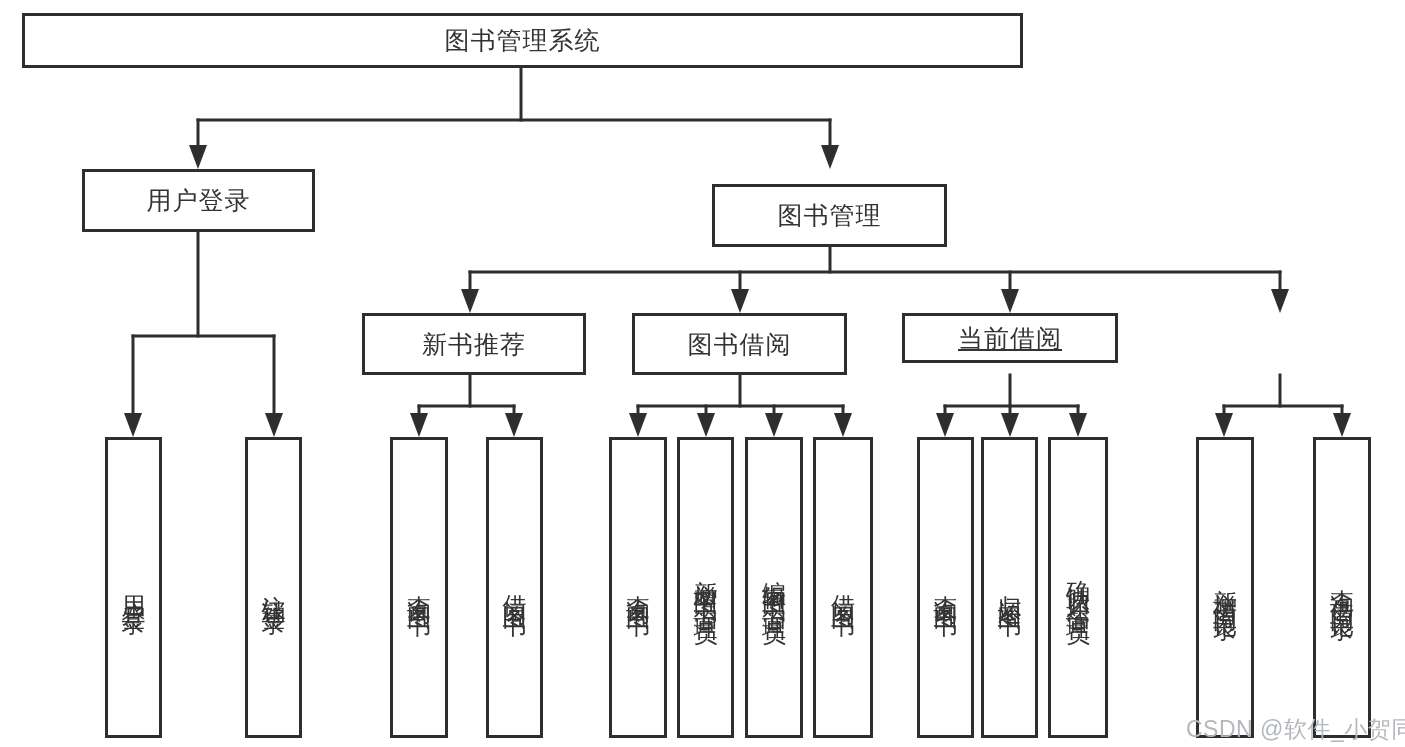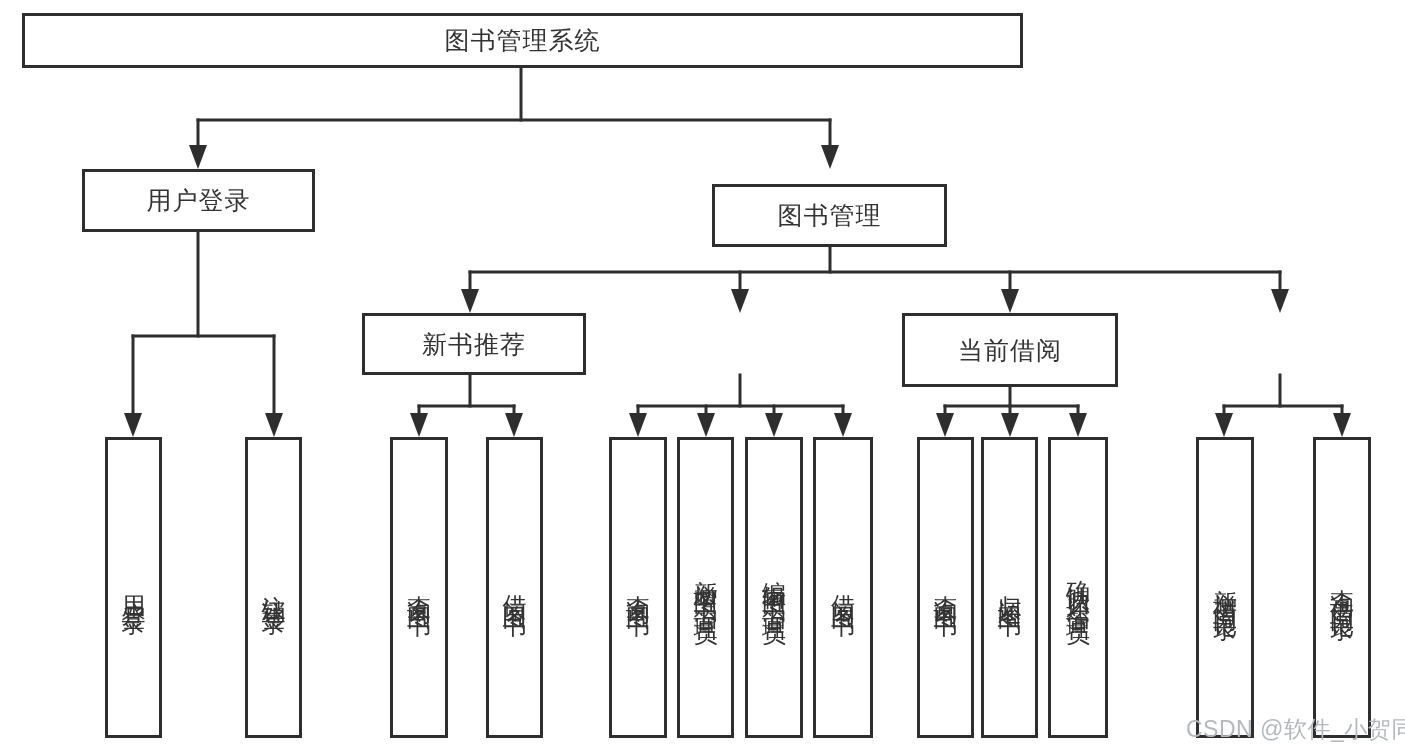--- a/index.html
+++ b/index.html
@@ -90,21 +90,22 @@
       <line x1="1342" y1="406" x2="1342" y2="417" stroke="#2e2e2e" stroke-width="3" stroke-linecap="square"></line>
       <polygon points="1333,413 1351,413 1342,437" fill="#2e2e2e"></polygon>
     </svg>
 
   <div class="hbox" style="left:22px;top:13px;width:1001px;height:55px;">图书管理系统</div>
 
   <div class="hbox" style="left:82px;top:169px;width:233px;height:63px;">用户登录</div>
   <div class="hbox" style="left:712px;top:184px;width:235px;height:63px;">图书管理</div>
 
   <div class="hbox" style="left:362px;top:313px;width:224px;height:62px;">新书推荐</div>
-  <div class="hbox" style="left:902px;top:313px;width:216px;height:74px;">当前借阅</div>
+  <div class="hbox" style="left:632px;top:313px;width:215px;height:62px;">图书借阅</div>
+  <div class="hbox" style="left:902px;top:313px;width:216px;height:50px;text-decoration:underline;">当前借阅</div>
 
   <div class="vbox" style="left:105px;top:437px;width:57px;height:301px;">
     <span>用户登录</span>
   </div>
   <div class="vbox" style="left:245px;top:437px;width:57px;height:301px;">
     <span>注销登录</span>
   </div>
 
   <div class="vbox" style="left:390px;top:437px;width:58px;height:301px;">
     <span>查询图书</span>

